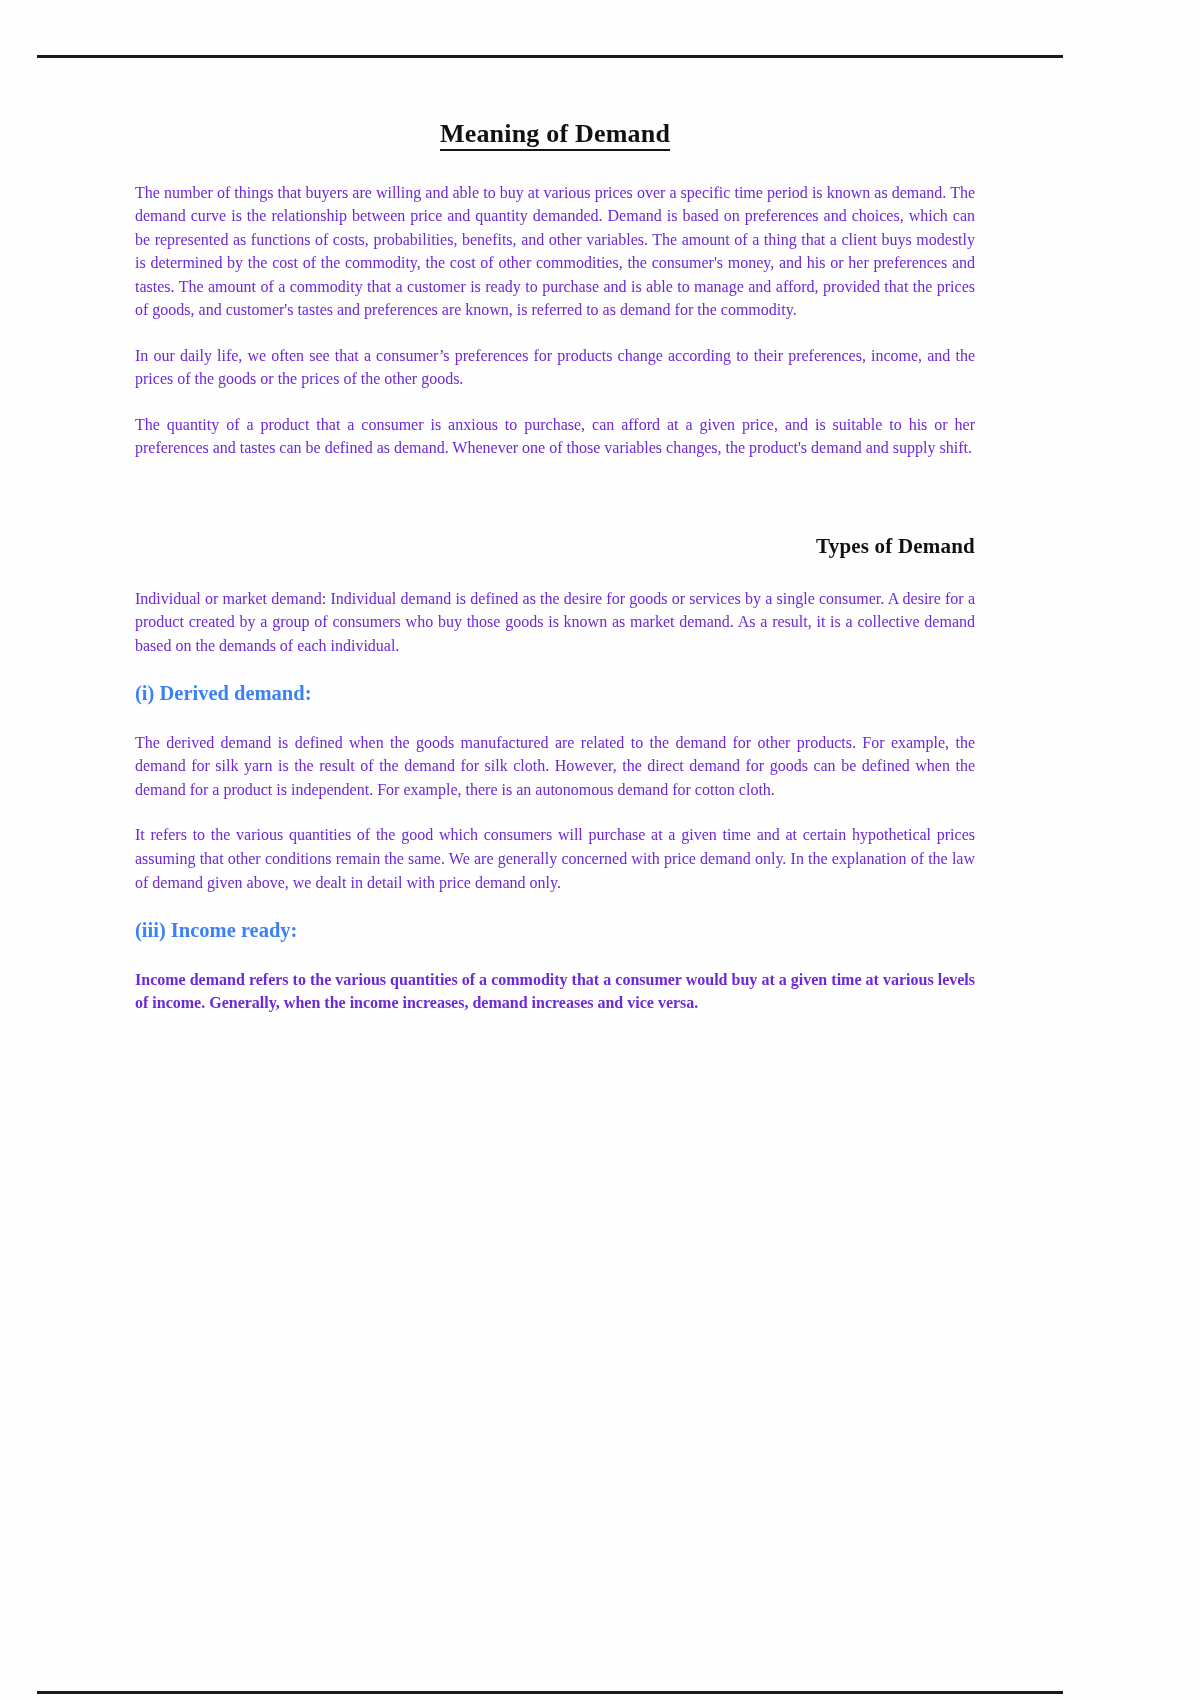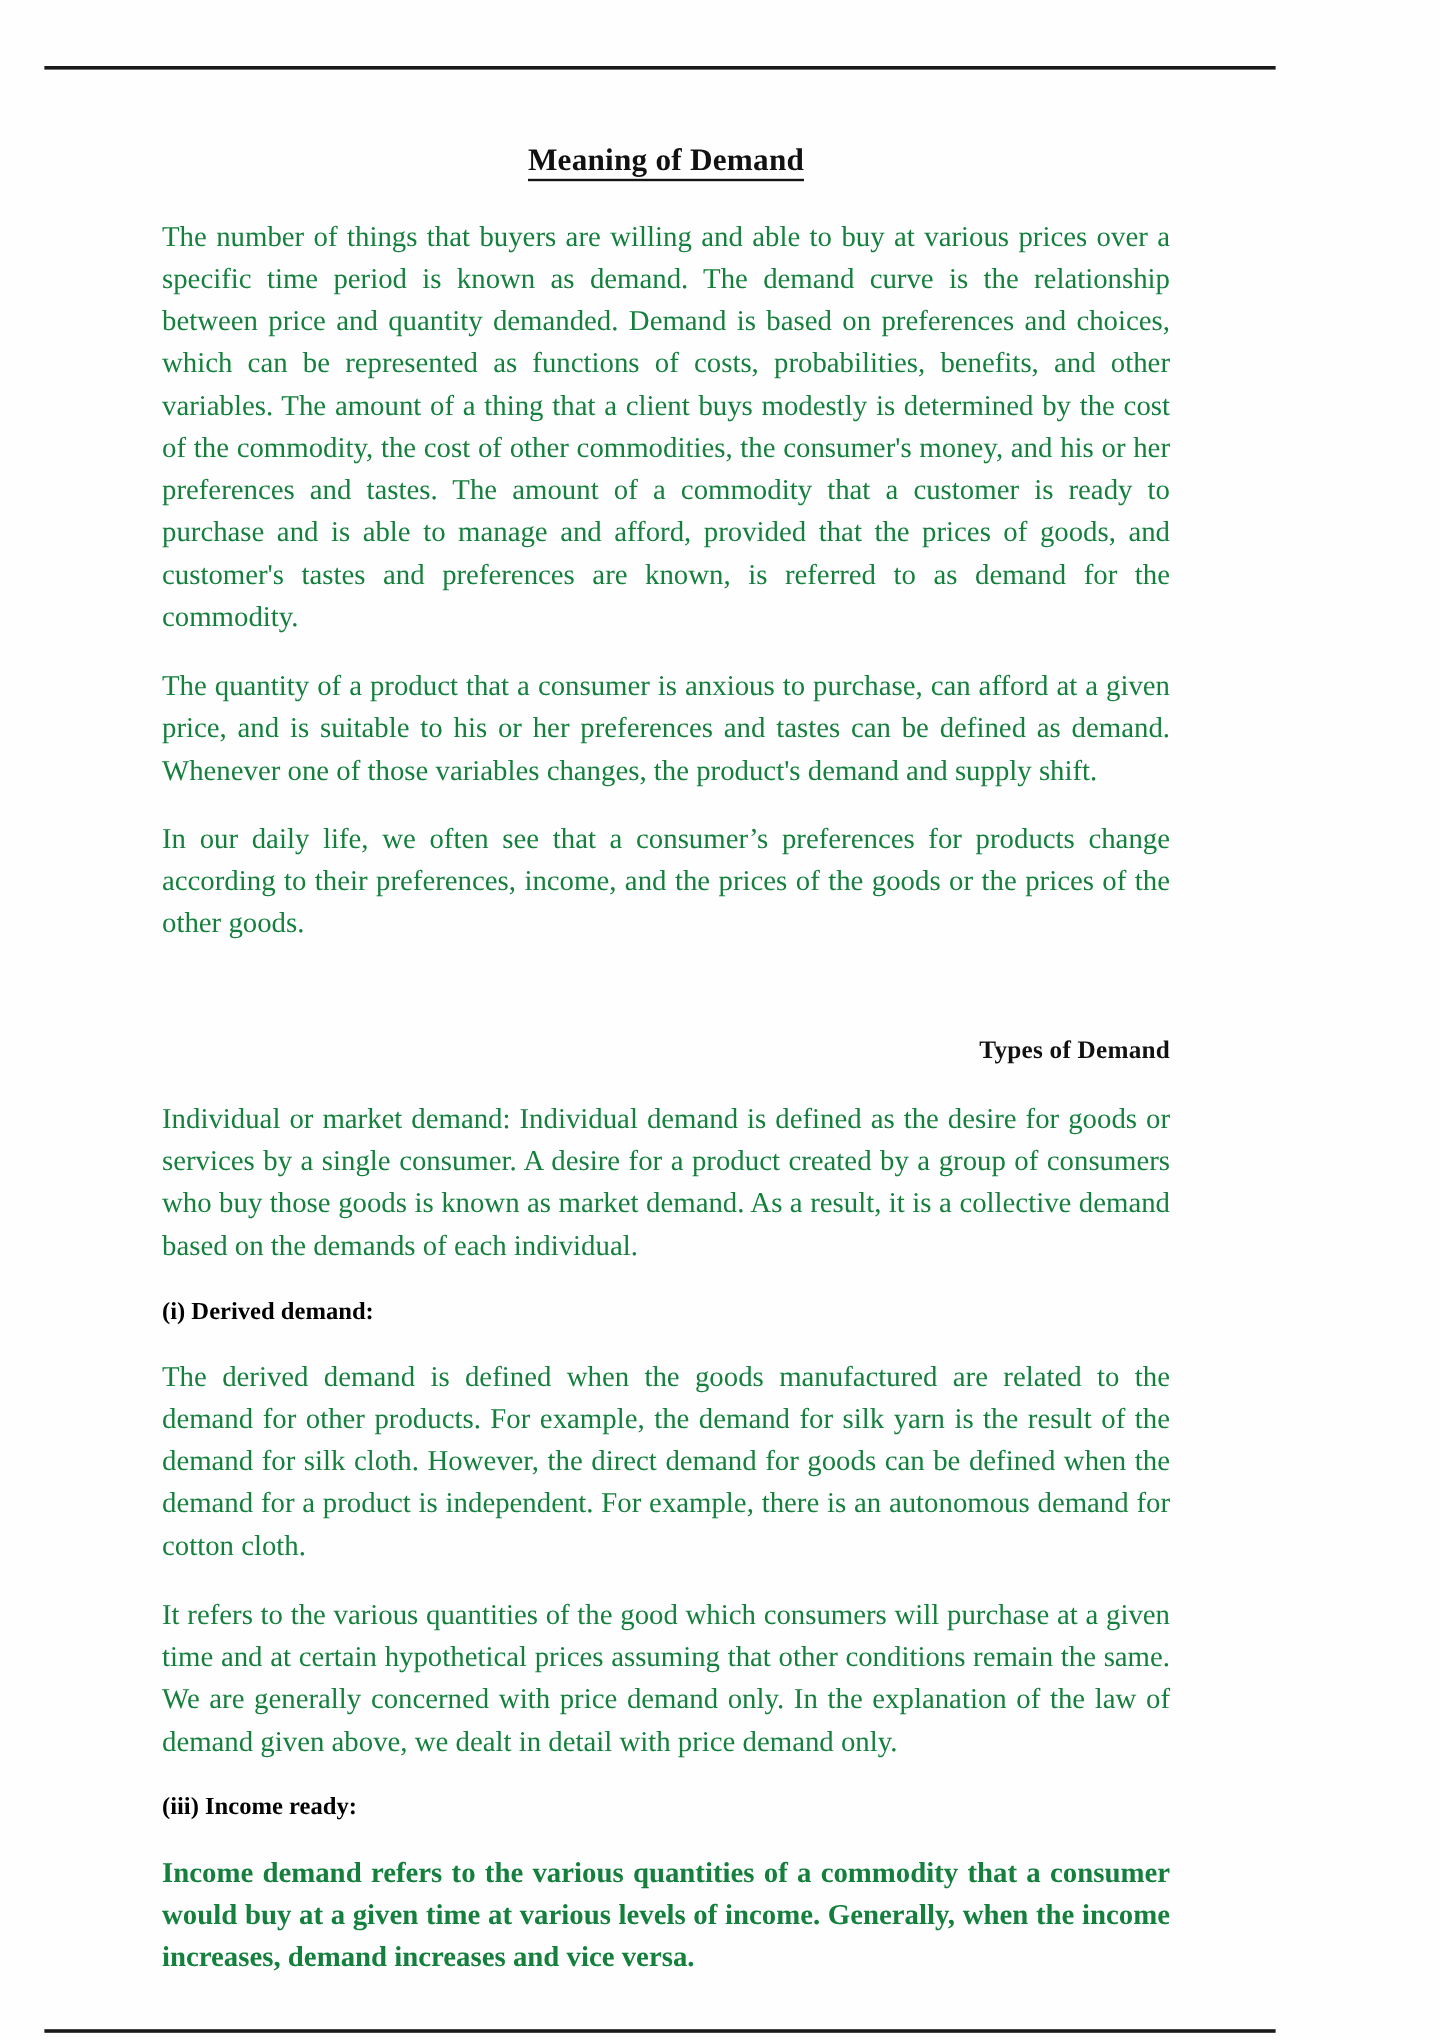--- a/index.html
+++ b/index.html
@@ -68,55 +68,55 @@
     font-weight: bold;
     font-size: 21px;
     margin: 0;
     padding: 0;
     letter-spacing: 0.2px;
   }
 
   p.body-text {
     text-align: justify;
     text-justify: inter-word;
-    font-size: 24px;
+    font-size: 16px;
     line-height: 1.47;
     margin: 0 0 22px 0;
-    color: #15803d;
+    color: #6d28d9;
     hyphens: none;
   }
   p.body-text:last-child { margin-bottom: 0; font-weight: bold; }
 
   h3.sub-head {
     font-size: 20.5px;
     font-weight: bold;
     margin: 0 0 22px 0;
     line-height: 1.45;
-    color: #000000;
+    color: #3b82f6;
   }
 
   .gap-large { height: 52px; }
   .gap-after-section { height: 28px; }
 </style>
 </head>
 <body>
 
 <div class="page">
 
   <div class="header-rule"></div>
 
   <div class="content">
 
     <h1 class="doc-title"><span class="u">Meaning of Demand</span></h1>
 
     <p class="body-text">The number of things that buyers are willing and able to buy at various prices over a specific time period is known as demand. The demand curve is the relationship between price and quantity demanded. Demand is based on preferences and choices, which can be represented as functions of costs, probabilities, benefits, and other variables. The amount of a thing that a client buys modestly is determined by the cost of the commodity, the cost of other commodities, the consumer's money, and his or her preferences and tastes. The amount of a commodity that a customer is ready to purchase and is able to manage and afford, provided that the prices of goods, and customer's tastes and preferences are known, is referred to as demand for the commodity.</p>
 
+    <p class="body-text">In our daily life, we often see that a consumer’s preferences for products change according to their preferences, income, and the prices of the goods or the prices of the other goods.</p>
+
     <p class="body-text">The quantity of a product that a consumer is anxious to purchase, can afford at a given price, and is suitable to his or her preferences and tastes can be defined as demand. Whenever one of those variables changes, the product's demand and supply shift.</p>
-
-    <p class="body-text">In our daily life, we often see that a consumer’s preferences for products change according to their preferences, income, and the prices of the goods or the prices of the other goods.</p>
 
     <div class="gap-large"></div>
 
     <h2 class="section-title">Types of Demand</h2>
 
     <div class="gap-after-section"></div>
 
     <p class="body-text">Individual or market demand: Individual demand is defined as the desire for goods or services by a single consumer. A desire for a product created by a group of consumers who buy those goods is known as market demand. As a result, it is a collective demand based on the demands of each individual.</p>
 
     <h3 class="sub-head">(i)  Derived demand:</h3>

